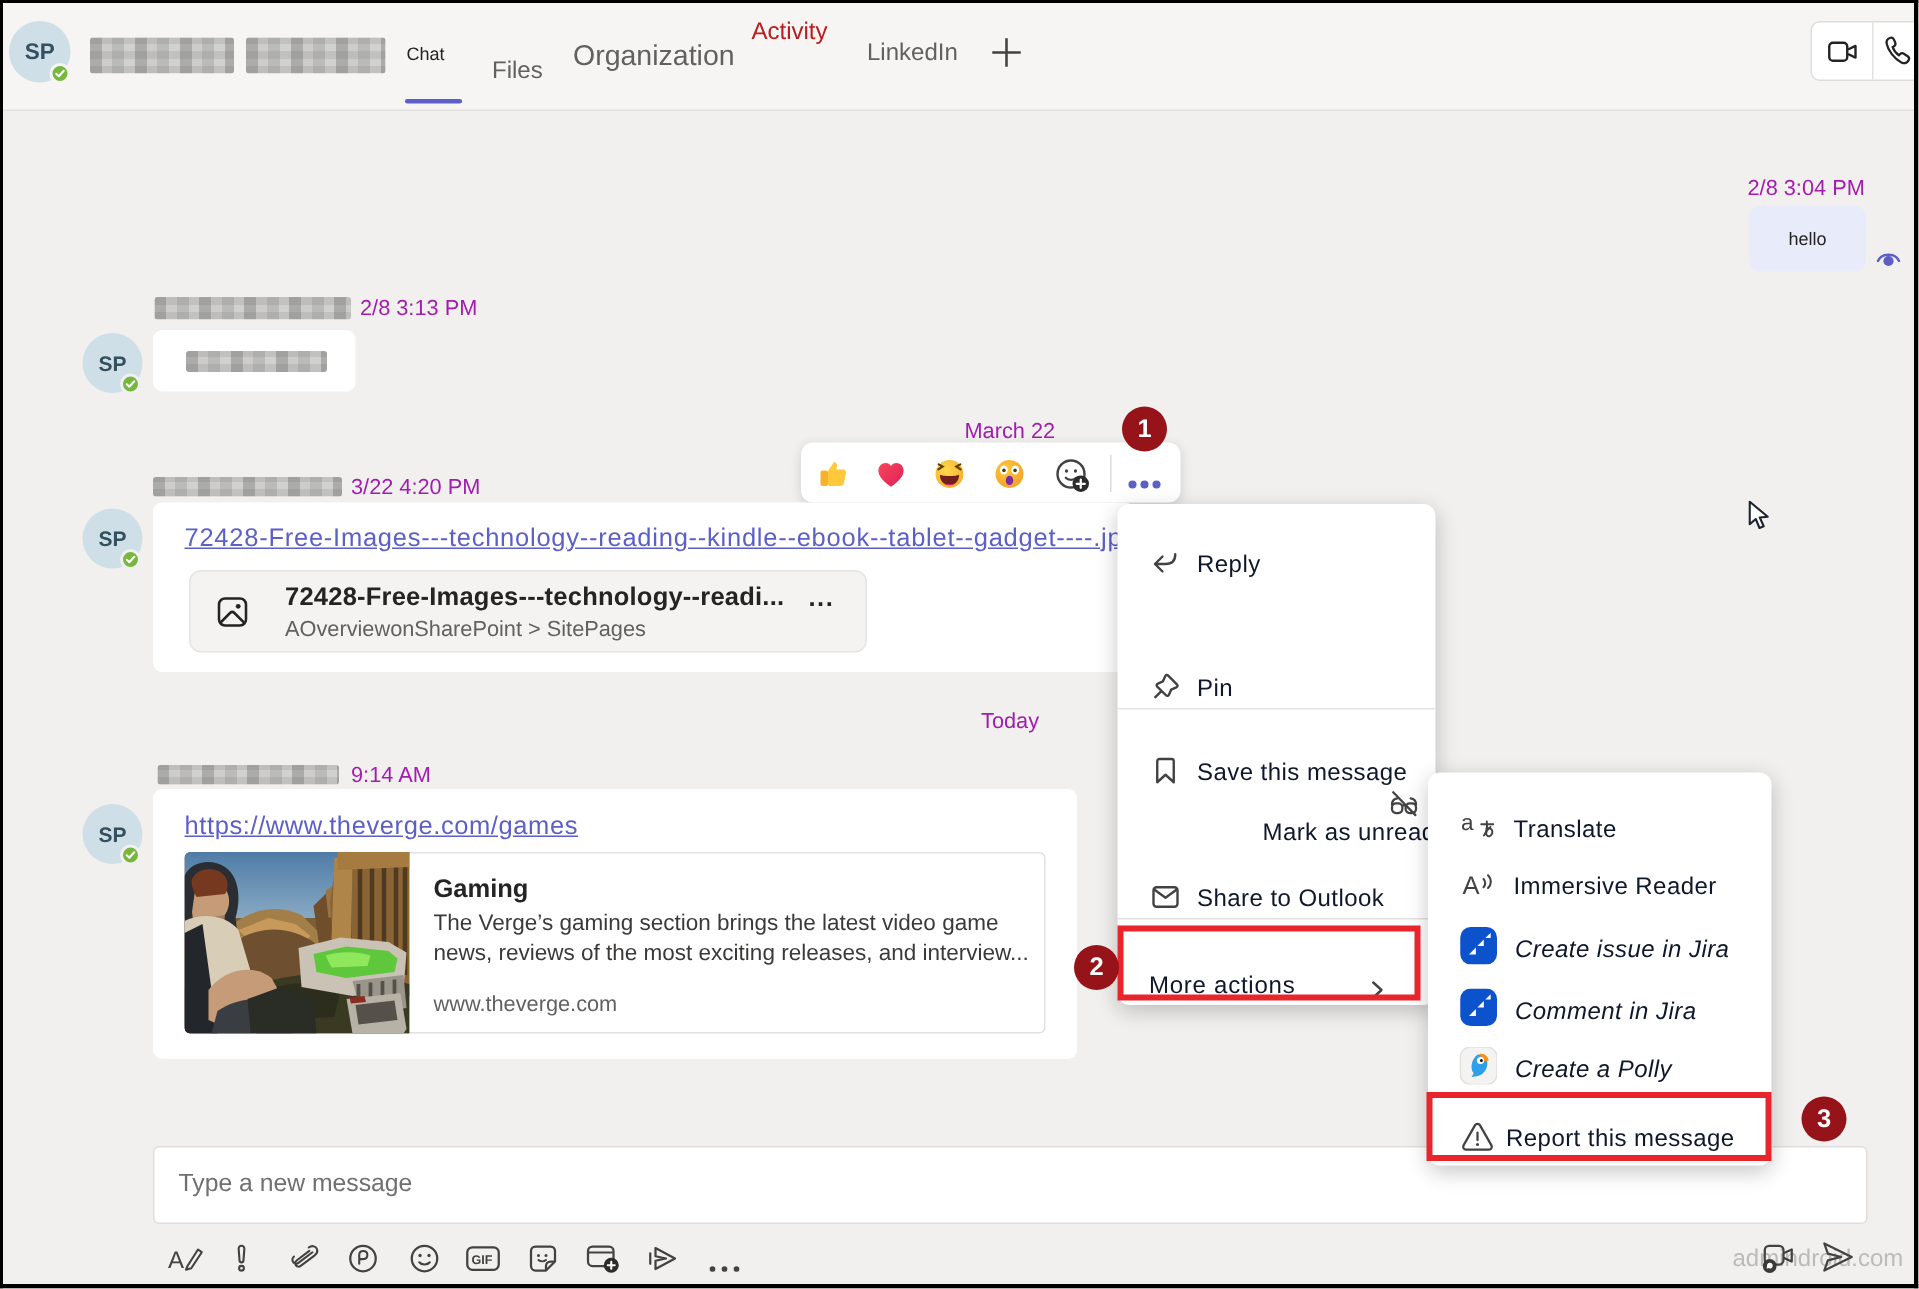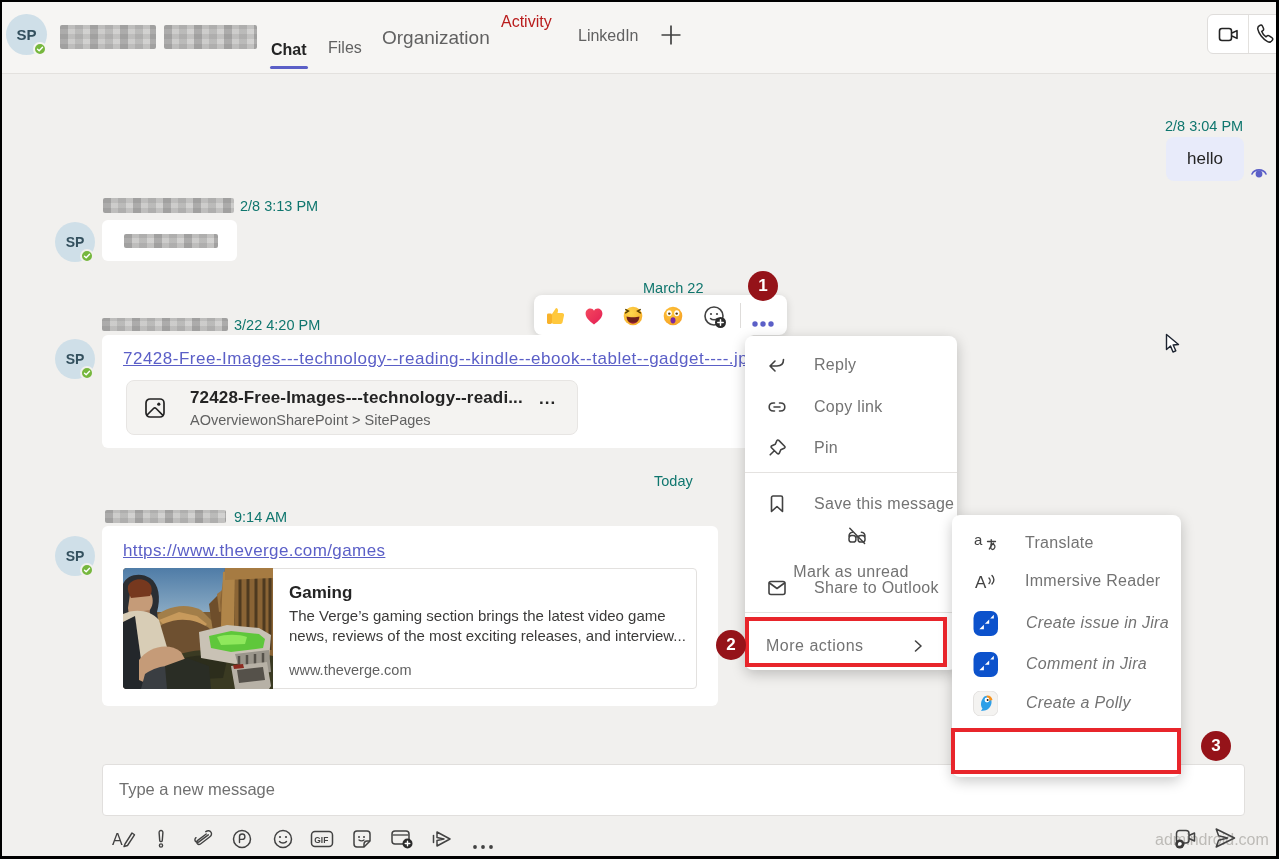--- a/index.html
+++ b/index.html
@@ -1,67 +1,67 @@
 <!DOCTYPE html>
 <html><head>
 <meta charset="utf-8">
 <style>
 * { margin:0; padding:0; box-sizing:border-box; }
 html,body { width:1279px; height:859px; overflow:hidden; }
 body { font-family:"Liberation Sans", sans-serif; background:#F1F0EE; position:relative; }
 .abs { position:absolute; }
-.time { position:absolute; color:#0f766e; font-size:14.5px; white-space:nowrap; }
+.time { position:absolute; color:#a21caf; font-size:14.5px; white-space:nowrap; }
 .blur { position:absolute; background:
   repeating-linear-gradient(90deg, rgba(125,125,125,.42) 0 8px, rgba(200,200,200,.22) 8px 15px, rgba(155,155,155,.38) 15px 23px, rgba(225,225,225,.18) 23px 30px),
   repeating-linear-gradient(0deg, rgba(150,150,150,.3) 0 5px, rgba(215,215,215,.28) 5px 10px);
   background-color:#CBCAC8; border-radius:2px; }
 .bubble { position:absolute; background:#fff; border-radius:6px; }
 .badge { position:absolute; z-index:12; background:#951319; border-radius:50%; color:#fff; font-weight:bold; font-size:17px; display:flex; align-items:center; justify-content:center; }
 .menu { position:absolute; z-index:9; background:#fff; border-radius:8px; box-shadow:0 4px 14px rgba(0,0,0,.22); }
-.mitem { position:absolute; left:0; width:100%; height:42px; display:flex; align-items:center; color:#737373; font-size:16px; letter-spacing:0.3px;gap:16px; }
+.mitem { position:absolute; left:0; width:100%; height:42px; display:flex; align-items:flex-end; color:#0f172a; font-size:16px; letter-spacing:0.3px; }
 .mitem svg { margin-left:21px; margin-right:10px; flex:none; }
 .redrect { position:absolute; z-index:11; border:4px solid #E8252B; }
 .avatar { position:absolute; width:40px; height:40px; border-radius:50%; background:#CFDFE8; color:#33505E; font-weight:bold; font-size:14px; display:flex; align-items:center; justify-content:center; }
 .presence { position:absolute; width:14px; height:14px; border-radius:50%; background:#76B73D; border:2px solid #F1F0EE; display:flex; align-items:center; justify-content:center; }
 .presence svg { display:block; }
 </style>
 </head>
 <body>
 
 <div class="abs" style="left:0;top:0;width:1279px;height:74px;background:#F6F5F3;border-bottom:1px solid #E3E1DE;"></div>
 <div class="avatar" style="left:6px;top:14px;width:41px;height:41px;font-size:15px;">SP</div>
 <div class="presence" style="left:33px;top:42px;border-color:#F6F5F3;">
   <svg width="8" height="8" viewBox="0 0 8 8">
       <path d="M1.5 4.2 L3.2 5.8 L6.5 2.2" stroke="#fff" stroke-width="1.4" fill="none" stroke-linecap="round" stroke-linejoin="round"></path>
     </svg>
 </div>
 <div class="blur" style="left:60px;top:25px;width:96px;height:24px;"></div>
 <div class="blur" style="left:164px;top:25px;width:93px;height:24px;"></div>
-<div class="abs" style="left:271px;top:41px;font-size:16px;font-weight:bold;color:#242424;">Chat</div>
+<div class="abs" style="left:271px;top:29px;font-size:12px;font-weight:normal;color:#242424;">Chat</div>
 <div class="abs" style="left:328px;top:39px;font-size:16px;color:#616161;">Files</div>
 <div class="abs" style="left:382px;top:27px;font-size:19px;color:#616161;">Organization</div>
 <div class="abs" style="left:501px;top:13px;font-size:16px;color:#b91c1c;">Activity</div>
 <div class="abs" style="left:578px;top:27px;font-size:16px;color:#616161;">LinkedIn</div>
 <svg class="abs" style="left:660px;top:24px;" width="22" height="22" viewBox="0 0 22 22">
     <path d="M11 1.5 V20.5 M1.5 11 H20.5" stroke="#424242" stroke-width="1.7"></path>
   </svg>
 <div class="abs" style="left:270px;top:66px;width:38px;height:3px;background:#5B5FC7;border-radius:2px;"></div>
 
 <div class="abs" style="left:1207px;top:14px;width:72px;height:40px;background:#fff;border:1px solid #DFDDDB;border-radius:6px 0 0 6px;"></div>
 <div class="abs" style="left:1248px;top:15px;width:1px;height:38px;background:#E3E1DE;"></div>
 <svg class="abs" style="left:1218px;top:24px;" width="22" height="21" viewBox="0 0 22 21">
   <rect x="1.5" y="4.5" width="12" height="12" rx="2.5" fill="none" stroke="#242424" stroke-width="1.6"></rect>
   <path d="M14 9 L19 6.6 V14.4 L14 12" fill="none" stroke="#242424" stroke-width="1.6" stroke-linejoin="round"></path>
 </svg>
 <svg class="abs" style="left:1255px;top:23px;" width="22" height="23" viewBox="0 0 22 23">
   <path d="M5.2 2.2 C3.6 2.8 2.4 4.2 2.8 6.2 C3.6 10.4 7.8 16.2 12.6 18.6 C14.6 19.6 16.4 18.8 17.4 17.2 C18 16.2 17.8 15.2 16.8 14.5 L14.2 12.8 C13.2 12.2 12.4 12.4 11.6 13.2 L11 13.8 C9.4 12.8 7.4 10.2 6.8 8.4 L7.6 7.9 C8.6 7.3 8.9 6.3 8.4 5.2 L7.4 3 C6.9 2.1 6.1 1.9 5.2 2.2 Z" fill="none" stroke="#242424" stroke-width="1.5"></path>
 </svg>
 
 <div class="time" style="left:1165px;top:118px;">2/8 3:04 PM</div>
-<div class="abs" style="left:1166px;top:137px;width:78px;height:44px;background:#E8EBFA;border-radius:8px;display:flex;align-items:center;justify-content:center;color:#242424;font-size:17px;">hello</div>
+<div class="abs" style="left:1166px;top:137px;width:78px;height:44px;background:#E8EBFA;border-radius:8px;display:flex;align-items:center;justify-content:center;color:#242424;font-size:12px;">hello</div>
 <svg class="abs" style="left:1250px;top:165px;" width="18" height="14" viewBox="0 0 18 14">
   <path d="M2 9 C4.5 3.5 13.5 3.5 16 9" fill="none" stroke="#5B5FC7" stroke-width="1.6" stroke-linecap="round"></path>
   <circle cx="9" cy="9" r="3.4" fill="#5B5FC7"></circle>
 </svg>
 
 <div class="blur" style="left:103px;top:198px;width:131px;height:15px;"></div>
 <div class="time" style="left:240px;top:198px;">2/8 3:13 PM</div>
 <div class="avatar" style="left:55px;top:222px;">SP</div>
 <div class="presence" style="left:80px;top:249px;">
   <svg width="8" height="8" viewBox="0 0 8 8">
@@ -217,26 +217,20 @@
 <div class="badge" style="left:716px;top:630px;width:30px;height:30px;">2</div>
 
 <div class="menu" style="left:745px;top:336px;width:212px;height:334px;"></div>
 <div class="abs" style="left:745px;top:336px;width:212px;height:334px;z-index:9;">
   <div class="mitem" style="top:8px;">
     <svg width="22" height="22" viewBox="0 0 22 22">
         <path d="M4 12 H11 C15 12 17.5 9.8 17.5 5.5 M4 12 L9 7 M4 12 L9 17" fill="none" stroke="#424242" stroke-width="1.6" stroke-linecap="round" stroke-linejoin="round"></path>
       </svg>
     <span>Reply</span>
   </div>
-  <div class="mitem" style="top:50px;">
-    <svg width="22" height="22" viewBox="0 0 22 22">
-        <path d="M8.5 7 H7.5 C5 7 3.2 8.7 3.2 11 C3.2 13.3 5 15 7.5 15 H8.5 M13.5 7 H14.5 C17 7 18.8 8.7 18.8 11 C18.8 13.3 17 15 14.5 15 H13.5 M8 11 H14" fill="none" stroke="#424242" stroke-width="1.6" stroke-linecap="round"></path>
-      </svg>
-    <span>Copy link</span>
-  </div>
   <div class="mitem" style="top:91px;">
     <svg width="22" height="22" viewBox="0 0 22 22">
         <path d="M12.8 3.4 L18.6 9.2 C19.3 9.9 19.1 10.8 18.2 11.2 L14.8 12.7 L13.3 16.1 C12.9 17 12 17.2 11.3 16.5 L5.5 10.7 C4.8 10 5 9.1 5.9 8.7 L9.3 7.2 L10.8 3.8 C11.2 2.9 12.1 2.7 12.8 3.4 Z M8.3 13.7 L4.2 17.8" fill="none" stroke="#424242" stroke-width="1.6" stroke-linecap="round" stroke-linejoin="round"></path>
       </svg>
     <span>Pin</span>
   </div>
   <div style="position:absolute;top:136px;left:0;width:100%;height:1px;background:#E4E2E0;"></div>
   <div class="mitem" style="top:147px;">
     <svg width="22" height="22" viewBox="0 0 22 22">
         <path d="M5.5 4.5 C5.5 3.7 6.2 3 7 3 H15 C15.8 3 16.5 3.7 16.5 4.5 V18.5 L11 13.5 L5.5 18.5 Z" fill="none" stroke="#424242" stroke-width="1.6" stroke-linejoin="round"></path>
@@ -304,20 +298,28 @@
   <div class="mitem" style="top:168px;height:40px;font-style:italic;">
     <svg width="25" height="25" viewBox="0 0 25 25" style="margin-right:12px;">
       <rect x="0.5" y="0" width="24.5" height="25" rx="7" fill="#F4F3F1" stroke="#E3E1DF"></rect>
       <path d="M13 5 C17 5 19 8 18.5 12 C18 16 15 19 11.5 19.5 L8 20 L9.5 17.5 C7.5 15.5 7.5 11 9.5 8 C10.5 6.3 11.5 5 13 5 Z" fill="#2E9FE8"></path>
       <path d="M13.5 4.5 C16.5 4 19 6 19.5 9 L15 10 Z" fill="#F5921E"></path>
       <circle cx="14" cy="9" r="2.4" fill="#fff"></circle>
       <circle cx="14.6" cy="9" r="1" fill="#1b1b1b"></circle>
     </svg>
     <span>Create a Polly</span>
   </div>
+  <div class="mitem" style="top:214px;height:40px;">
+    <svg width="24" height="22" viewBox="0 0 24 22" style="margin-right:7px;">
+      <path d="M10.4 3.1 C11.1 1.9 12.9 1.9 13.6 3.1 L21.3 16.6 C22 17.9 21.1 19.4 19.7 19.4 H4.3 C2.9 19.4 2 17.9 2.7 16.6 Z" fill="none" stroke="#424242" stroke-width="1.5" stroke-linejoin="round"></path>
+      <path d="M12 8 V13" stroke="#424242" stroke-width="1.5" stroke-linecap="round"></path>
+      <circle cx="12" cy="16" r="1" fill="#424242"></circle>
+    </svg>
+    <span>Report this message</span>
+  </div>
 </div>
 <div class="redrect" style="left:951px;top:728px;width:230px;height:46px;"></div>
 <div class="badge" style="left:1201px;top:731px;width:30px;height:30px;">3</div>
 
 <svg class="abs" style="left:1165px;top:333px;z-index:13;" width="15" height="21" viewBox="0 0 15 21">
   <path d="M1.5 1.5 L1.5 16.5 L5.5 13 L8 19 L10.8 17.8 L8.2 12 L13.5 11.5 Z" fill="#fff" stroke="#1D2430" stroke-width="1.4" stroke-linejoin="round"></path>
 </svg>
 
 <div class="abs" style="left:102px;top:764px;width:1143px;height:52px;background:#fff;border:1px solid #E1DFDD;border-radius:4px;"></div>
 <div class="abs" style="left:119px;top:780px;font-size:16.5px;color:#707070;">Type a new message</div>

